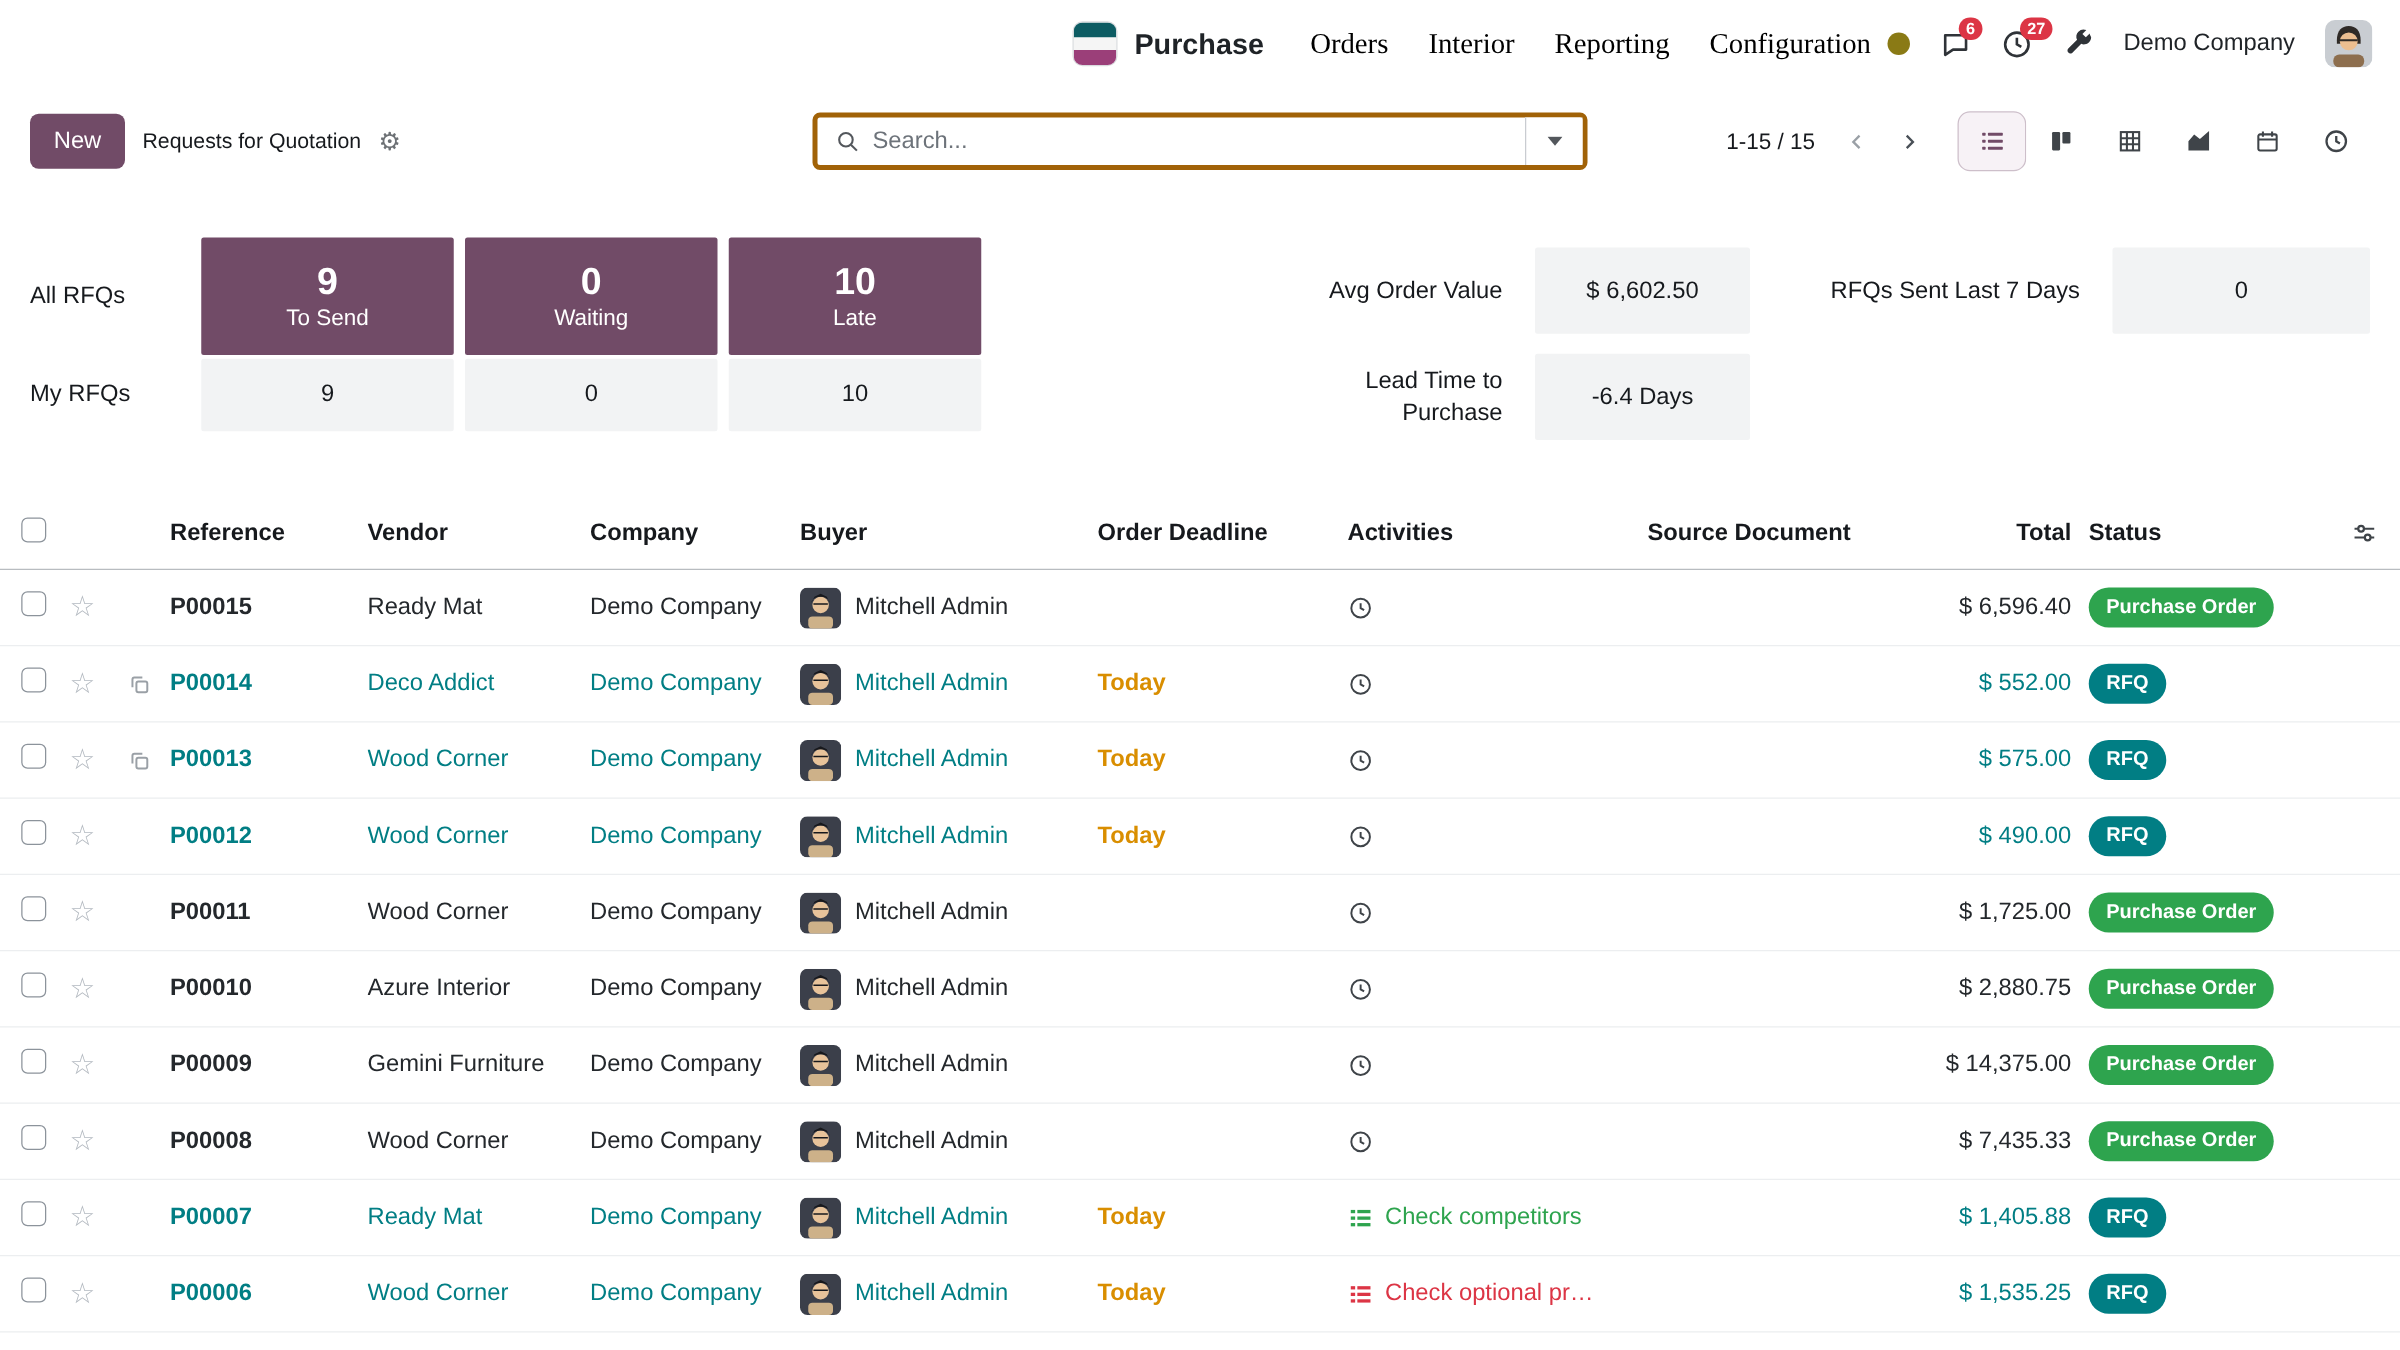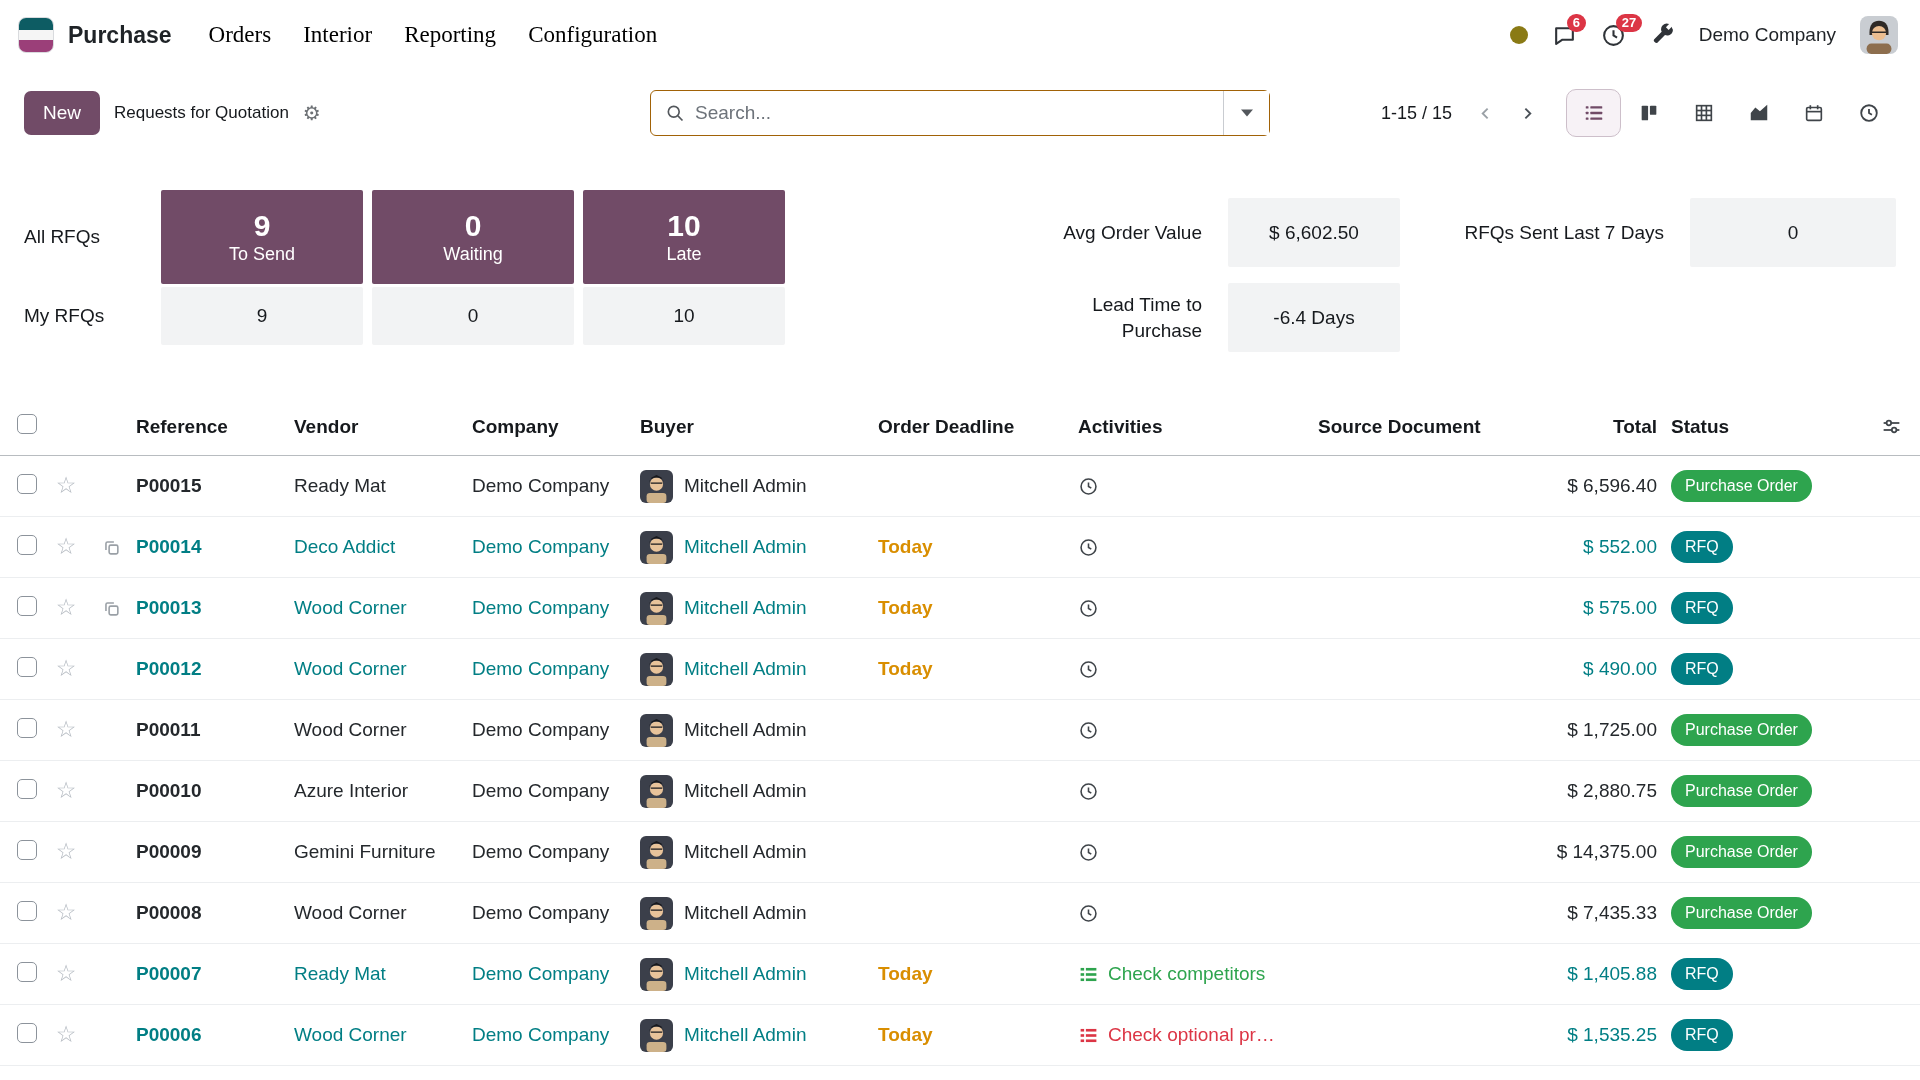--- a/index.html
+++ b/index.html
@@ -1,22 +1,22 @@
 <!DOCTYPE html>
 <html style="--primary: #714B67; --info: #017E84; --success: #2EA44E; --warning: #D98E00; --danger: #DC3545; --presence: #8A7A15;"><head>
 <meta charset="utf-8">
 <style>
   * { margin:0; padding:0; box-sizing:border-box; }
   html,body { width:1920px; height:1080px; overflow:hidden; background:#fff;
     font-family:"Liberation Sans", sans-serif; color:#1c2023; }
   svg { display:block; }
 
   
-  .navbar { height:70px; display:flex; align-items:center; justify-content:space-between;
-    padding:0 22px 0 18px;gap:44px; }
+  .navbar { height:70px; display:flex; align-items:center; justify-content:flex-end;
+    padding:0 22px 0 18px; }
   .nav-left { display:flex; align-items:center; gap:10px; }
   .app-icon { width:36px; height:36px; border-radius:8px; overflow:hidden; display:flex;
     flex-direction:column; border:1px solid #d9dbde; cursor:pointer; }
   .app-icon .s1 { flex:1.2; background:#0d5c63; }
   .app-icon .s2 { flex:0.9; background:#f5f5f5; }
   .app-icon .s3 { flex:1.2; background:#9b3f79; }
   .app-name { font-size:23px; font-weight:700; color:#1f2327; margin:0 14px 0 4px; cursor:pointer; }
   .menus { display:flex; gap:6px; }
   .menus a { font-size:23px; color:#000000; padding:9px 13px; border-radius:8px; cursor:pointer;font-family:Liberation Serif, serif; }
 
@@ -30,21 +30,21 @@
   .avatar { width:38px; height:38px; border-radius:8px; overflow:hidden; cursor:pointer; }
 
   
   .control-panel { height:86px; display:flex; align-items:center; padding:0 24px; }
   .cp-left { flex:1; display:flex; align-items:center; gap:14px; min-width:0; }
   .btn-new { background:var(--primary,#714B67); color:#fff; border:none; border-radius:7px;
     font-size:19px; font-weight:500; padding:11px 19px; cursor:pointer; font-family:inherit; }
   .page-title { font-size:17px; font-weight:500; color:#16191d; white-space:nowrap; }
   .cog { color:#6d7175; font-size:20px; cursor:pointer; }
 
-  .searchbar { flex:0 0 620px; height:46px; border:1px solid #a16207; border-radius:6px;
+  .searchbar { flex:0 0 620px; height:46px; border:4px solid #a16207; border-radius:6px;
     display:flex; align-items:center; background:#fff; }
   .searchbar .mag { color:#53575c; margin:0 10px 0 14px; }
   .searchbar .mag svg { width:20px; height:20px; }
   .searchbar input { flex:1; border:none; outline:none; font-size:19px; font-family:inherit;
     color:#1c2023; background:transparent; }
   .searchbar input::placeholder { color:#6d737a; }
   .search-caret { width:46px; height:100%; border:none; border-left:1px solid #c9ccd1;
     background:#fff; display:flex; align-items:center; justify-content:center; color:#53575c; cursor:pointer; }
 
   .cp-right { flex:1; display:flex; align-items:center; justify-content:flex-end; gap:4px; }
@@ -103,21 +103,21 @@
   .c-buyer { display:flex; align-items:center; gap:11px; overflow:hidden; }
   .avatar-sm { width:33px; height:33px; border-radius:6px; overflow:hidden; flex:none; }
   .c-deadline { color:var(--warning,#d98e00); font-weight:700; }
   .c-activity { display:flex; align-items:center; gap:9px; overflow:hidden; cursor:pointer; }
   .act-clock { color:#3f4449; }
   .act-clock svg,.act-list svg { width:21px; height:21px; }
   .c-activity.success { color:var(--success,#2EA44E); }
   .c-activity.danger { color:var(--danger,#dc3545); }
   .c-total { text-align:right; padding-right:6px; }
   .c-status { padding-left:8px; }
-  .pill { display:inline-block; border-radius:999px; color:#fff; font-size:16px; font-weight:400;
+  .pill { display:inline-block; border-radius:999px; color:#fff; font-size:16px; font-weight:700;
     padding:6px 14px; line-height:1.2; }
   .pill.success { background:var(--success,#2EA44E); }
   .pill.info { background:var(--info,#017E84); }
   .c-gear { display:flex; justify-content:center; color:#3f4449; cursor:pointer; }
   .c-gear svg { width:21px; height:21px; }
 
   .lt-row.hl .c-ref,.lt-row.hl .c-vendor,.lt-row.hl .c-company,
   .lt-row.hl .bname,.lt-row.hl .c-total { color:var(--info,#017E84); }
   .lt-row.partial { border-bottom:none; }
 </style>

